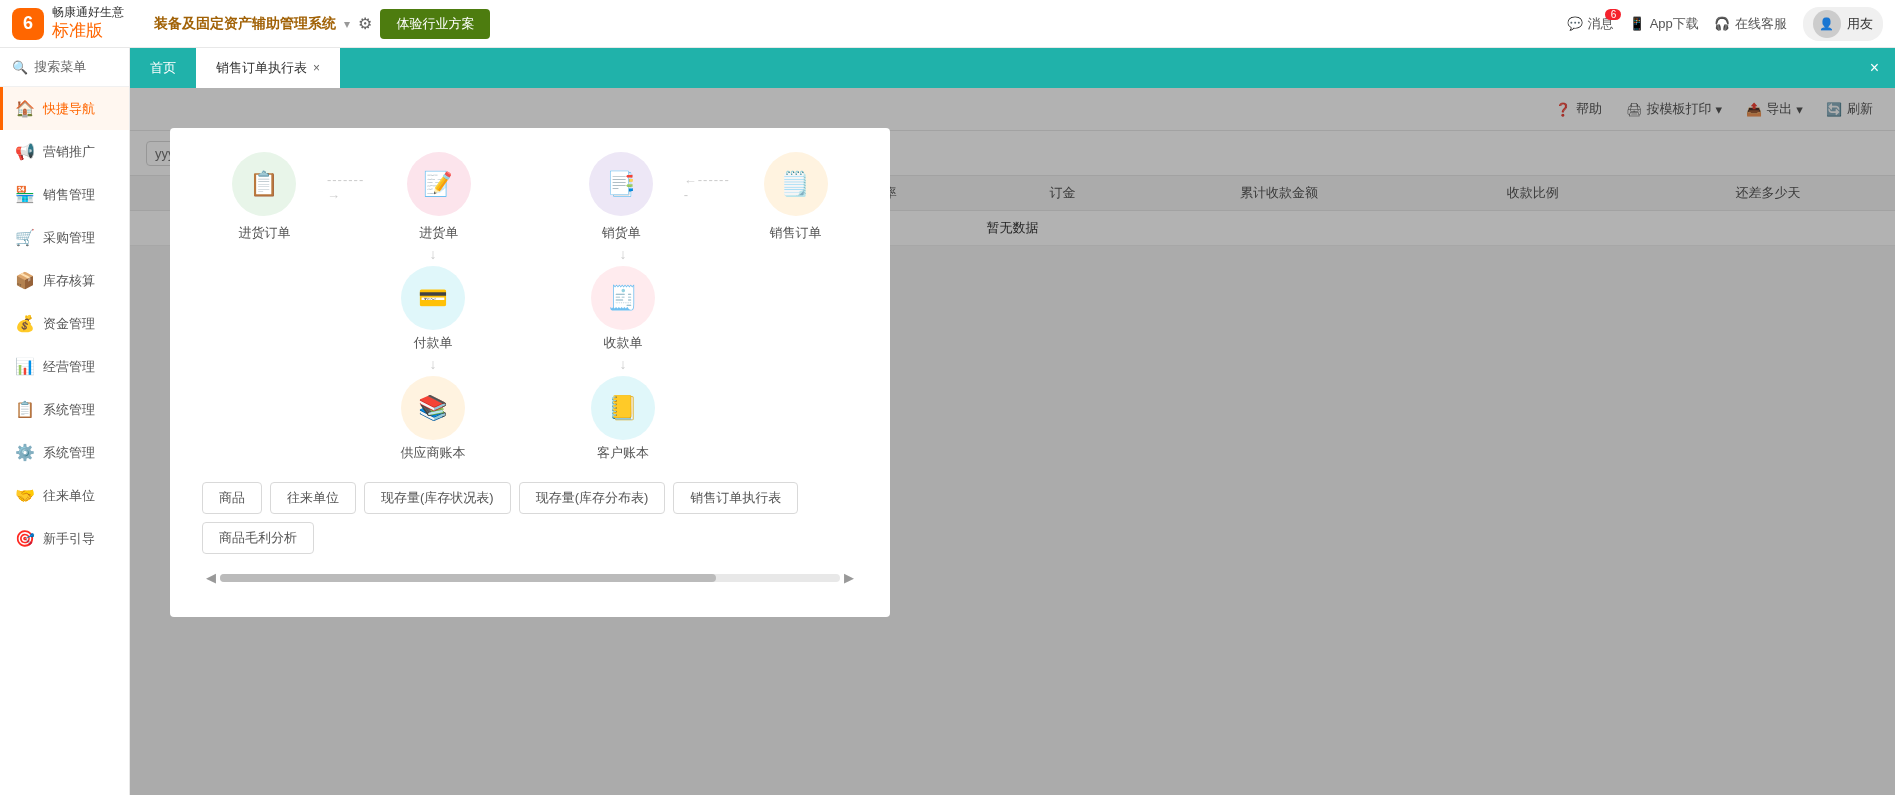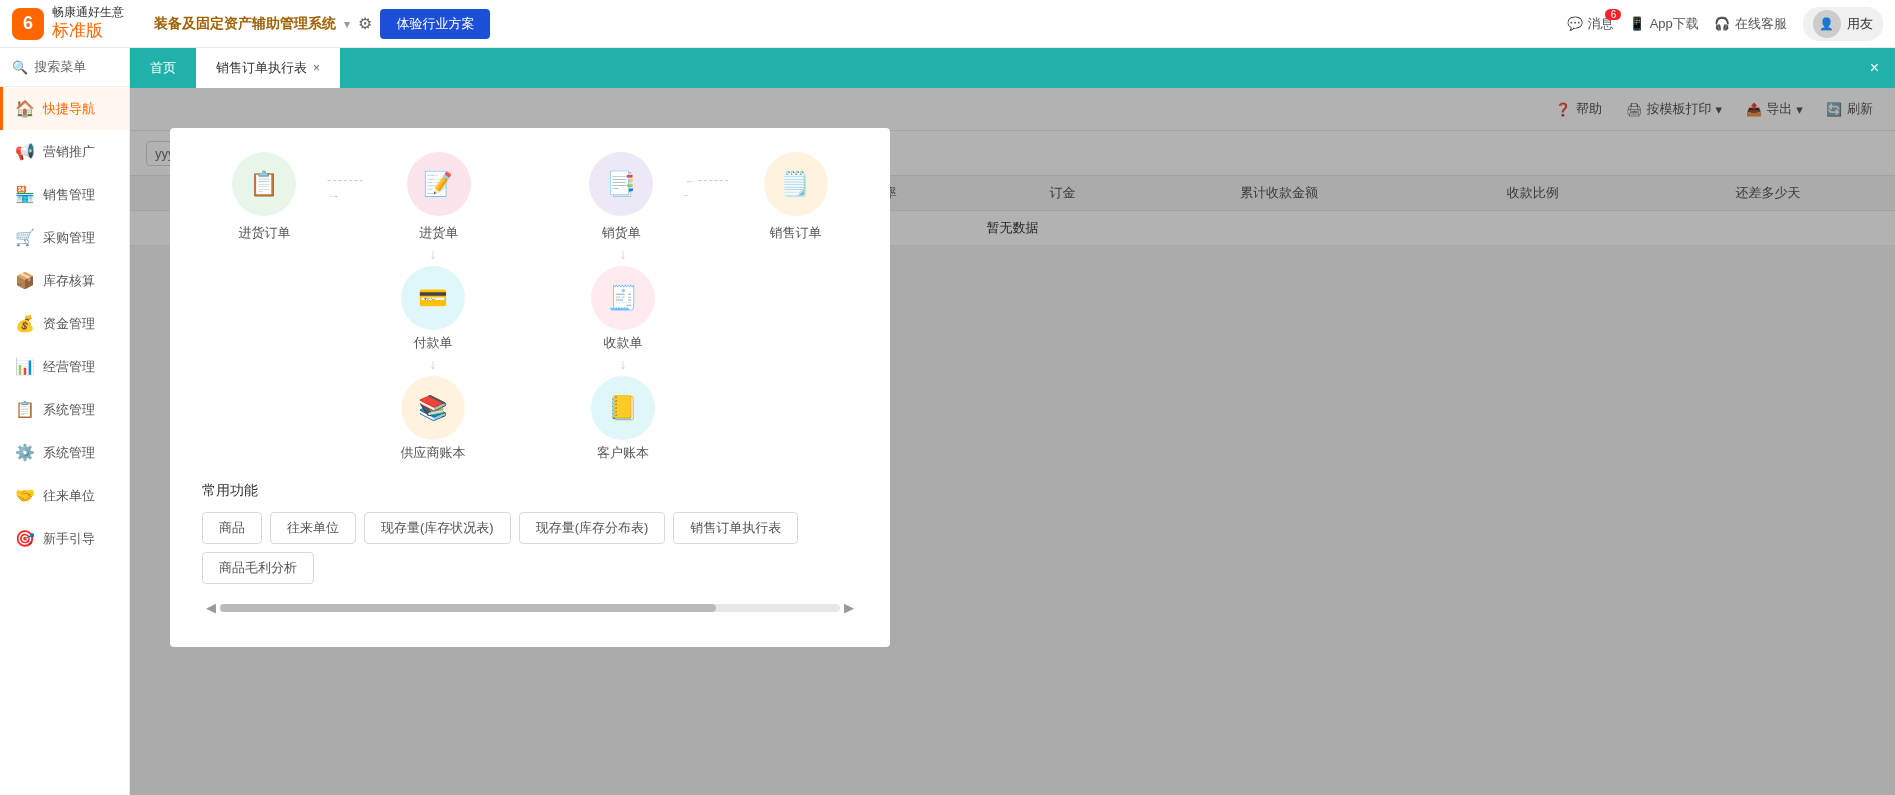--- a/index.html
+++ b/index.html
@@ -32,21 +32,21 @@
     }
     .logo-text { font-size: 12px; color: #333; line-height: 1.3; }
     .system-title-area {
       display: flex; align-items: center; gap: 8px;
       flex: 1; padding: 0 12px;
     }
     .system-title { font-size: 14px; color: #a16207; font-weight: 700; }
     .dropdown-icon { color: #999; font-size: 12px; }
     .gear-icon { color: #666; font-size: 16px; cursor: pointer; }
     .trial-btn {
-      background: #1d4ed8;
+      background: #4d7c0f;
       color: white;
       border: none;
       padding: 6px 16px;
       border-radius: 4px;
       font-size: 13px;
       cursor: pointer;
     }
     .top-right {
       display: flex; align-items: center; gap: 16px;
       margin-left: auto;
@@ -579,21 +579,20 @@
           <div style="width:130px; display:flex; flex-direction:column; align-items:center; gap:4px;">
             <div style="color:#ccc;font-size:14px;">↓</div>
             <div class="flow-circle circle-teal" style="width:64px;height:64px;border-radius:50%;display:flex;align-items:center;justify-content:center;font-size:24px;">
               <span>📒</span>
             </div>
             <span class="flow-label">客户账本</span>
           </div>
         </div>
 
         <div style="margin-top:20px;">
-          <div class="common-funcs-title">常用功能</div>
           <div class="func-buttons">
             <button class="func-btn">商品</button>
             <button class="func-btn">往来单位</button>
             <button class="func-btn">现存量(库存状况表)</button>
             <button class="func-btn">现存量(库存分布表)</button>
             <button class="func-btn">销售订单执行表</button>
             <button class="func-btn">商品毛利分析</button>
           </div>
         </div>
 

